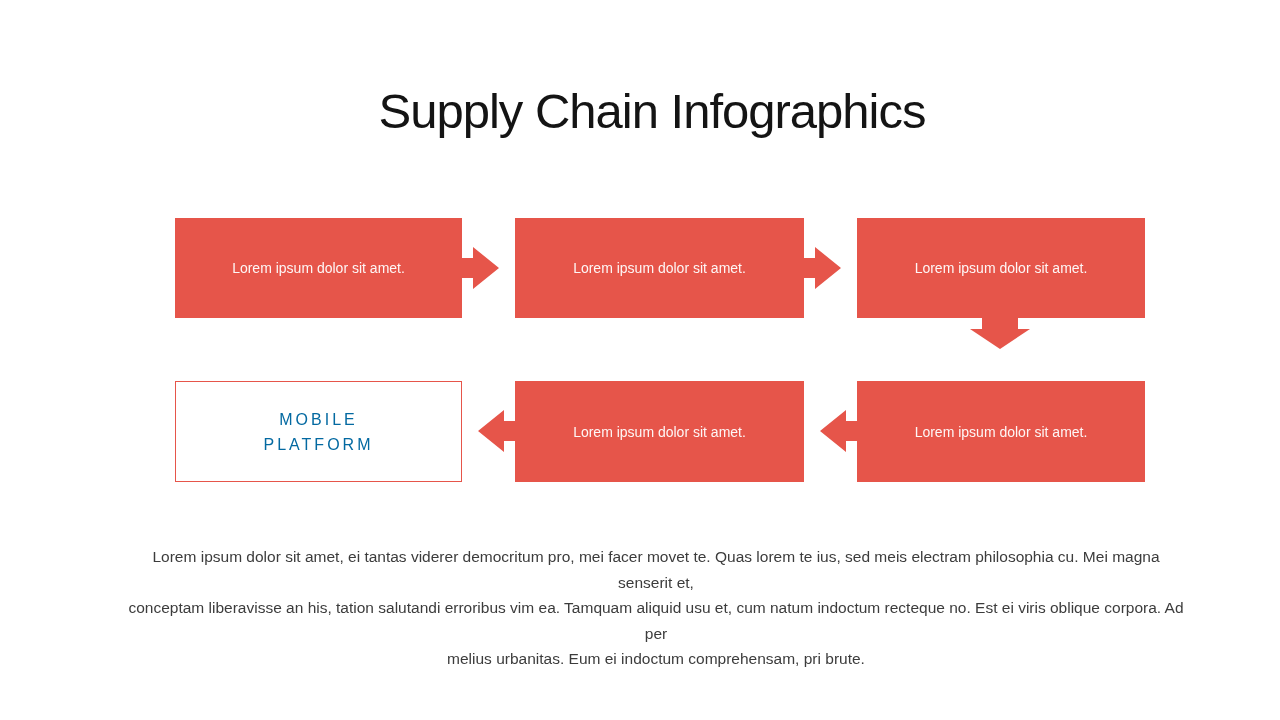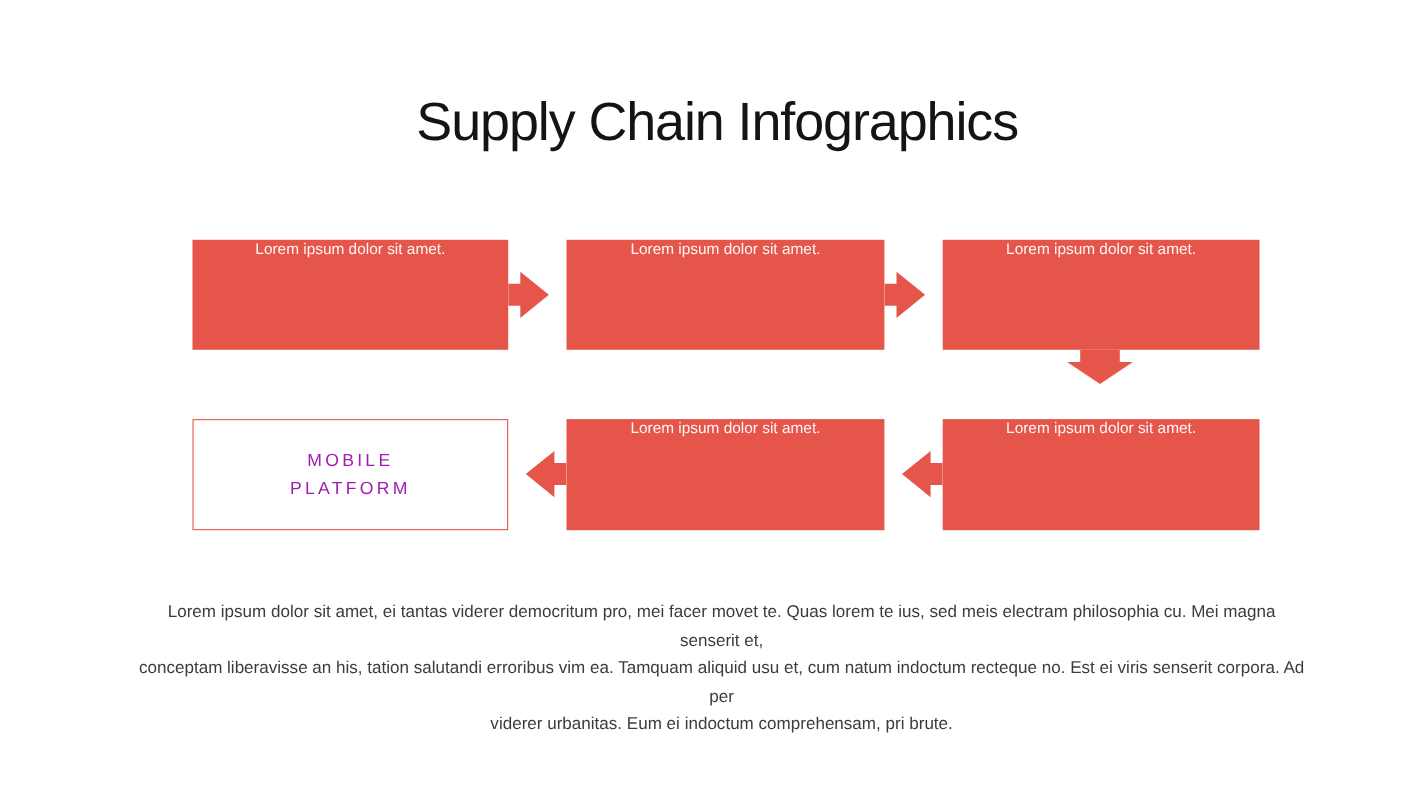--- a/index.html
+++ b/index.html
@@ -6,32 +6,32 @@
   .slide{
     position:relative;width:1280px;height:720px;background:#ffffff;
     font-family:"Liberation Sans",sans-serif;overflow:hidden;
   }
   .title{
     position:absolute;left:12px;top:82px;width:1280px;text-align:center;
     font-size:49px;line-height:58px;font-weight:400;letter-spacing:-1px;color:#141414;
   }
   .box{
     position:absolute;background:#E6554A;color:rgba(255,255,255,0.95);
-    display:flex;align-items:flex-start;justify-content:center;
+    display:flex;align-items:center;justify-content:center;
     font-size:14px;text-align:center;
   }
   .box-1{left:175px;top:218px;width:287px;height:100px;}
   .box-2{left:515px;top:218px;width:289px;height:100px;}
   .box-3{left:857px;top:218px;width:288px;height:100px;}
   .box-4{left:515px;top:381px;width:289px;height:101px;}
   .box-5{left:857px;top:381px;width:288px;height:101px;}
   .outline-box{
     position:absolute;left:175px;top:381px;width:287px;height:101px;
     background:#ffffff;border:1px solid #E6554A;box-sizing:border-box;
-    color:#a21caf;display:flex;align-items:center;justify-content:center;
+    color:#0369a1;display:flex;align-items:center;justify-content:center;
     font-size:16px;line-height:25px;letter-spacing:3px;text-align:center;
     white-space:pre-line;
   }
   .arrow{position:absolute;}
   .arrow svg{display:block;}
   .arrow polygon{fill:#E6554A;}
   .arrow-r1{left:462px;top:247px;}
   .arrow-r2{left:804px;top:247px;}
   .arrow-d1{left:970px;top:318px;}
   .arrow-l1{left:478px;top:410px;}
@@ -98,17 +98,17 @@
     </svg>
   </div>
 
   <div class="outline-box">
     <span>MOBILE
 PLATFORM</span>
   </div>
 
   <div class="para">
     <div>Lorem ipsum dolor sit amet, ei tantas viderer democritum pro, mei facer movet te. Quas lorem te ius, sed meis electram philosophia cu. Mei magna senserit et,</div>
-    <div>conceptam liberavisse an his, tation salutandi erroribus vim ea. Tamquam aliquid usu et, cum natum indoctum recteque no. Est ei viris senserit corpora. Ad per</div>
-    <div>viderer urbanitas. Eum ei indoctum comprehensam, pri brute.</div>
+    <div>conceptam liberavisse an his, tation salutandi erroribus vim ea. Tamquam aliquid usu et, cum natum indoctum recteque no. Est ei viris oblique corpora. Ad per</div>
+    <div>melius urbanitas. Eum ei indoctum comprehensam, pri brute.</div>
   </div>
 
 </div>
 
 </body></html>

